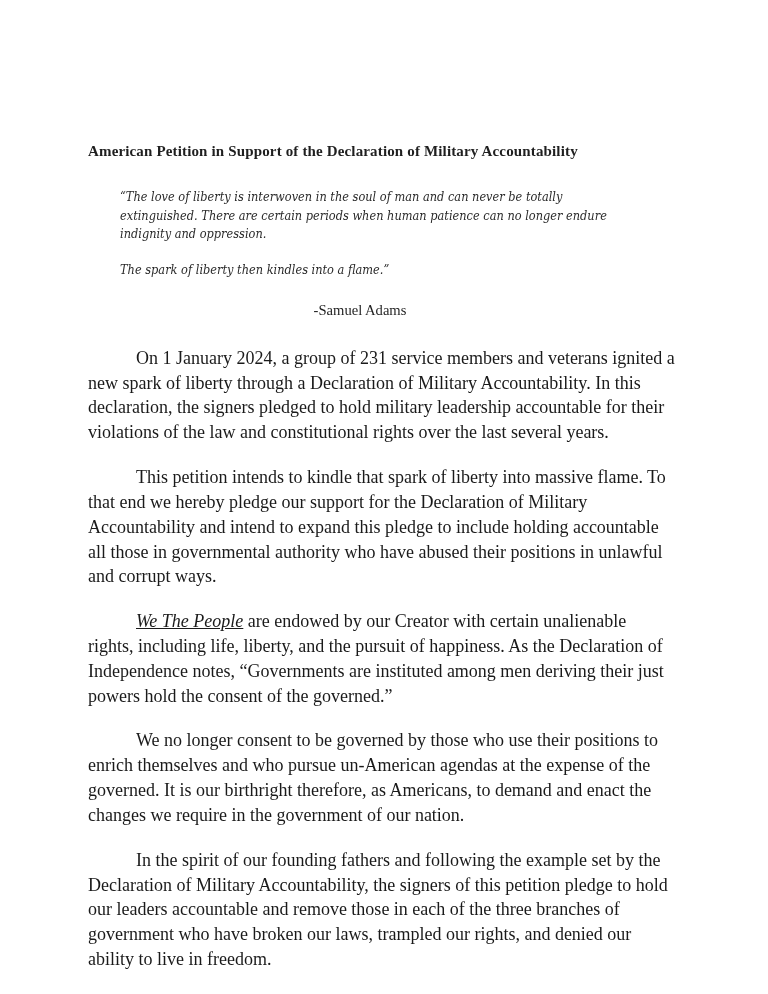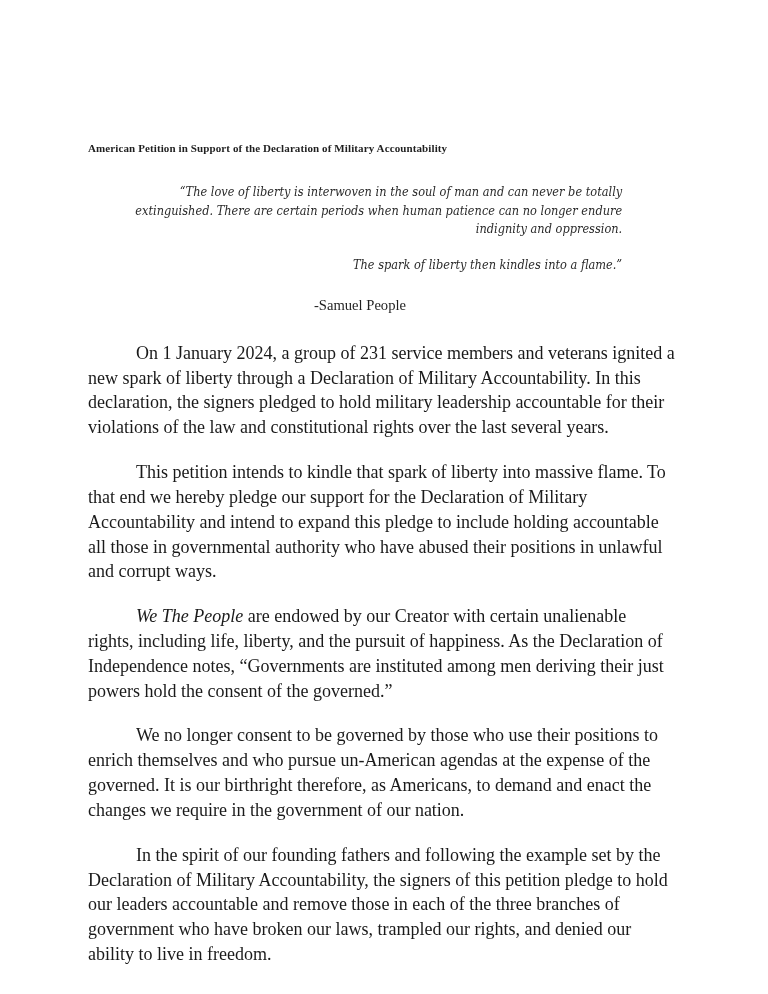--- a/index.html
+++ b/index.html
@@ -24,31 +24,30 @@
   }
 
   .content {
     position: absolute;
     left: 88px;
     top: 142px;
     width: 584px;
   }
 
   .doc-title {
-    font-size: 11px;
+    font-size: 15px;
     line-height: 1.25;
     color: #1f1f1f;
     margin: 0 0 26px 0;
     letter-spacing: 0.01em;
   }
 
   .quote-block {
     margin: 0 0 0 32px;
     width: 540px;
-    text-align: right;
   }
 
   .quote-line {
     font-style: italic;
     font-size: 13.6px;
     line-height: 1.38;
     color: #2a2a2a;
     margin: 0;
     font-family: "DejaVu Serif", "Liberation Serif", serif;
     font-stretch: condensed;
@@ -81,36 +80,37 @@
   .body-para:last-child {
     margin-bottom: 8px;
   }
 
   .first-body {
     margin-top: 26px;
   }
 
   .em {
     font-style: italic;
+    text-decoration: underline;
   }
 </style>
 </head>
 <body>
 
 <div class="page">
   <div class="content">
 
     <h1 class="doc-title">American Petition in Support of the Declaration of Military Accountability</h1>
 
     <div class="quote-block">
       <p class="quote-line quote-para">“The love of liberty is interwoven in the soul of man and can never be totally extinguished. There are certain periods when human patience can no longer endure indignity and oppression.</p>
       <p class="quote-line quote-para">The spark of liberty then kindles into a flame.”</p>
     </div>
 
-    <p class="attribution">-Samuel People</p>
+    <p class="attribution">-Samuel Adams</p>
 
     <p class="body-para first-body">On 1 January 2024, a group of 231 service members and veterans ignited a new spark of liberty through a Declaration of Military Accountability. In this declaration, the signers pledged to hold military leadership accountable for their violations of the law and constitutional rights over the last several years.</p>
 
     <p class="body-para">This petition intends to kindle that spark of liberty into massive flame. To that end we hereby pledge our support for the Declaration of Military Accountability and intend to expand this pledge to include holding accountable all those in governmental authority who have abused their positions in unlawful and corrupt ways.</p>
 
     <p class="body-para"><span class="em">We The People</span><span> are endowed by our Creator with certain unalienable rights, including life, liberty, and the pursuit of happiness. As the Declaration of Independence notes, “Governments are instituted among men deriving their just powers hold the consent of the governed.”</span></p>
 
     <p class="body-para">We no longer consent to be governed by those who use their positions to enrich themselves and who pursue un-American agendas at the expense of the governed. It is our birthright therefore, as Americans, to demand and enact the changes we require in the government of our nation.</p>
 
     <p class="body-para">In the spirit of our founding fathers and following the example set by the Declaration of Military Accountability, the signers of this petition pledge to hold our leaders accountable and remove those in each of the three branches of government who have broken our laws, trampled our rights, and denied our ability to live in freedom.</p>

